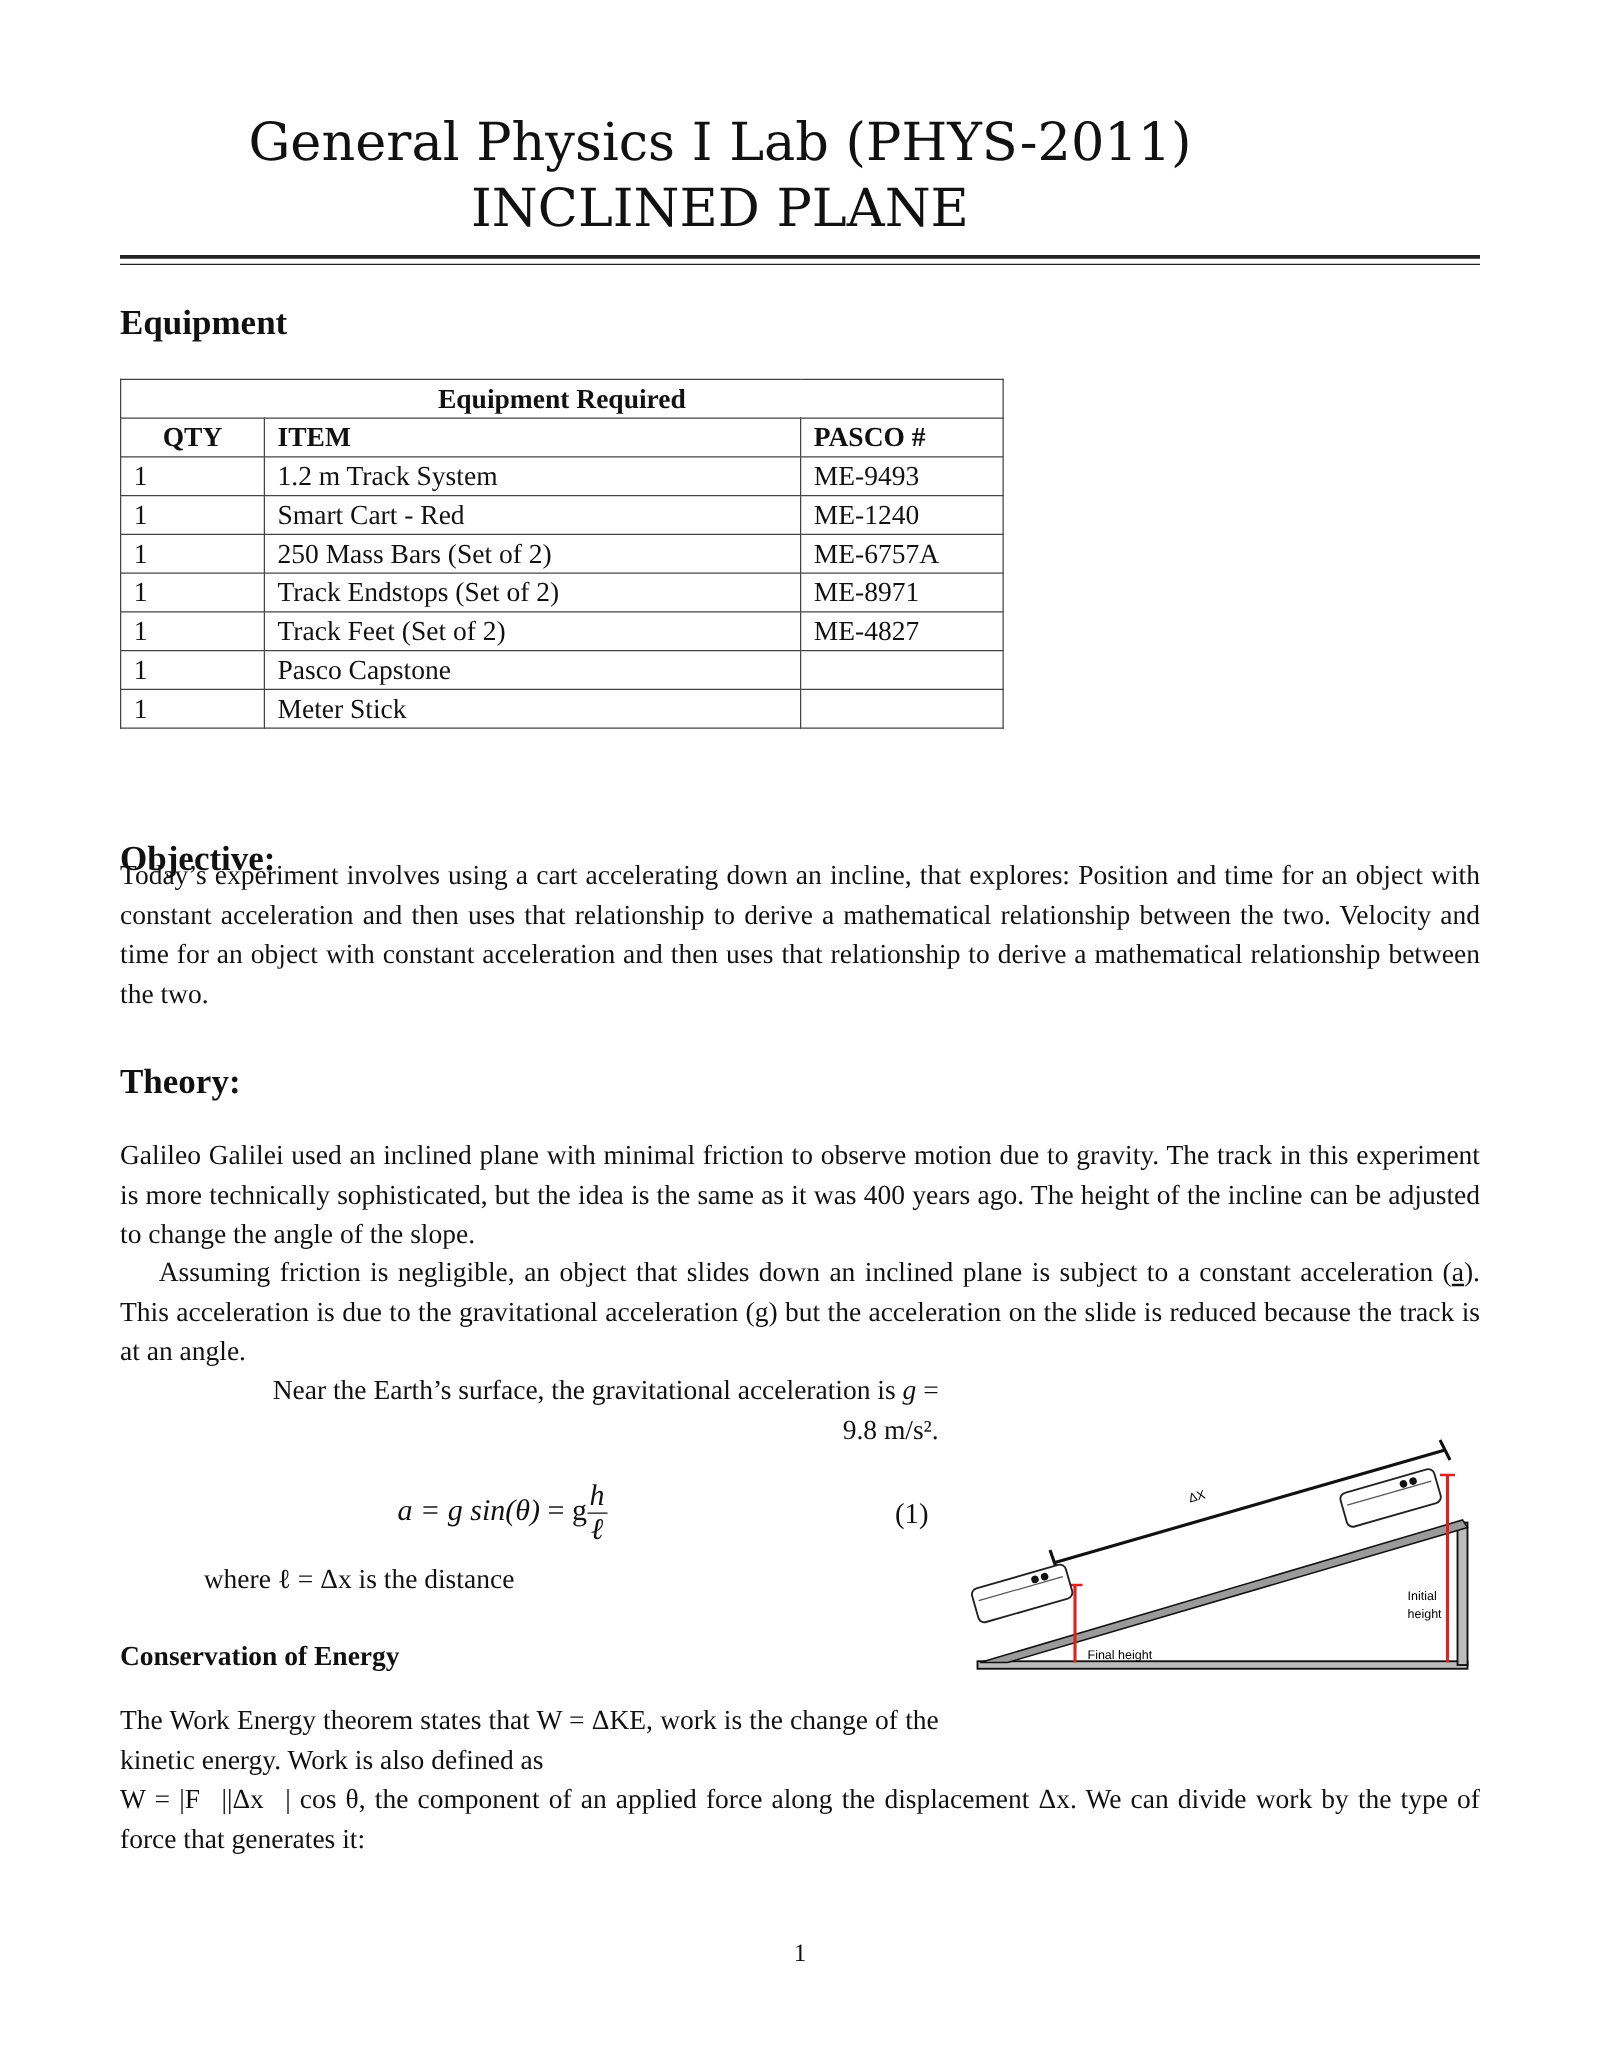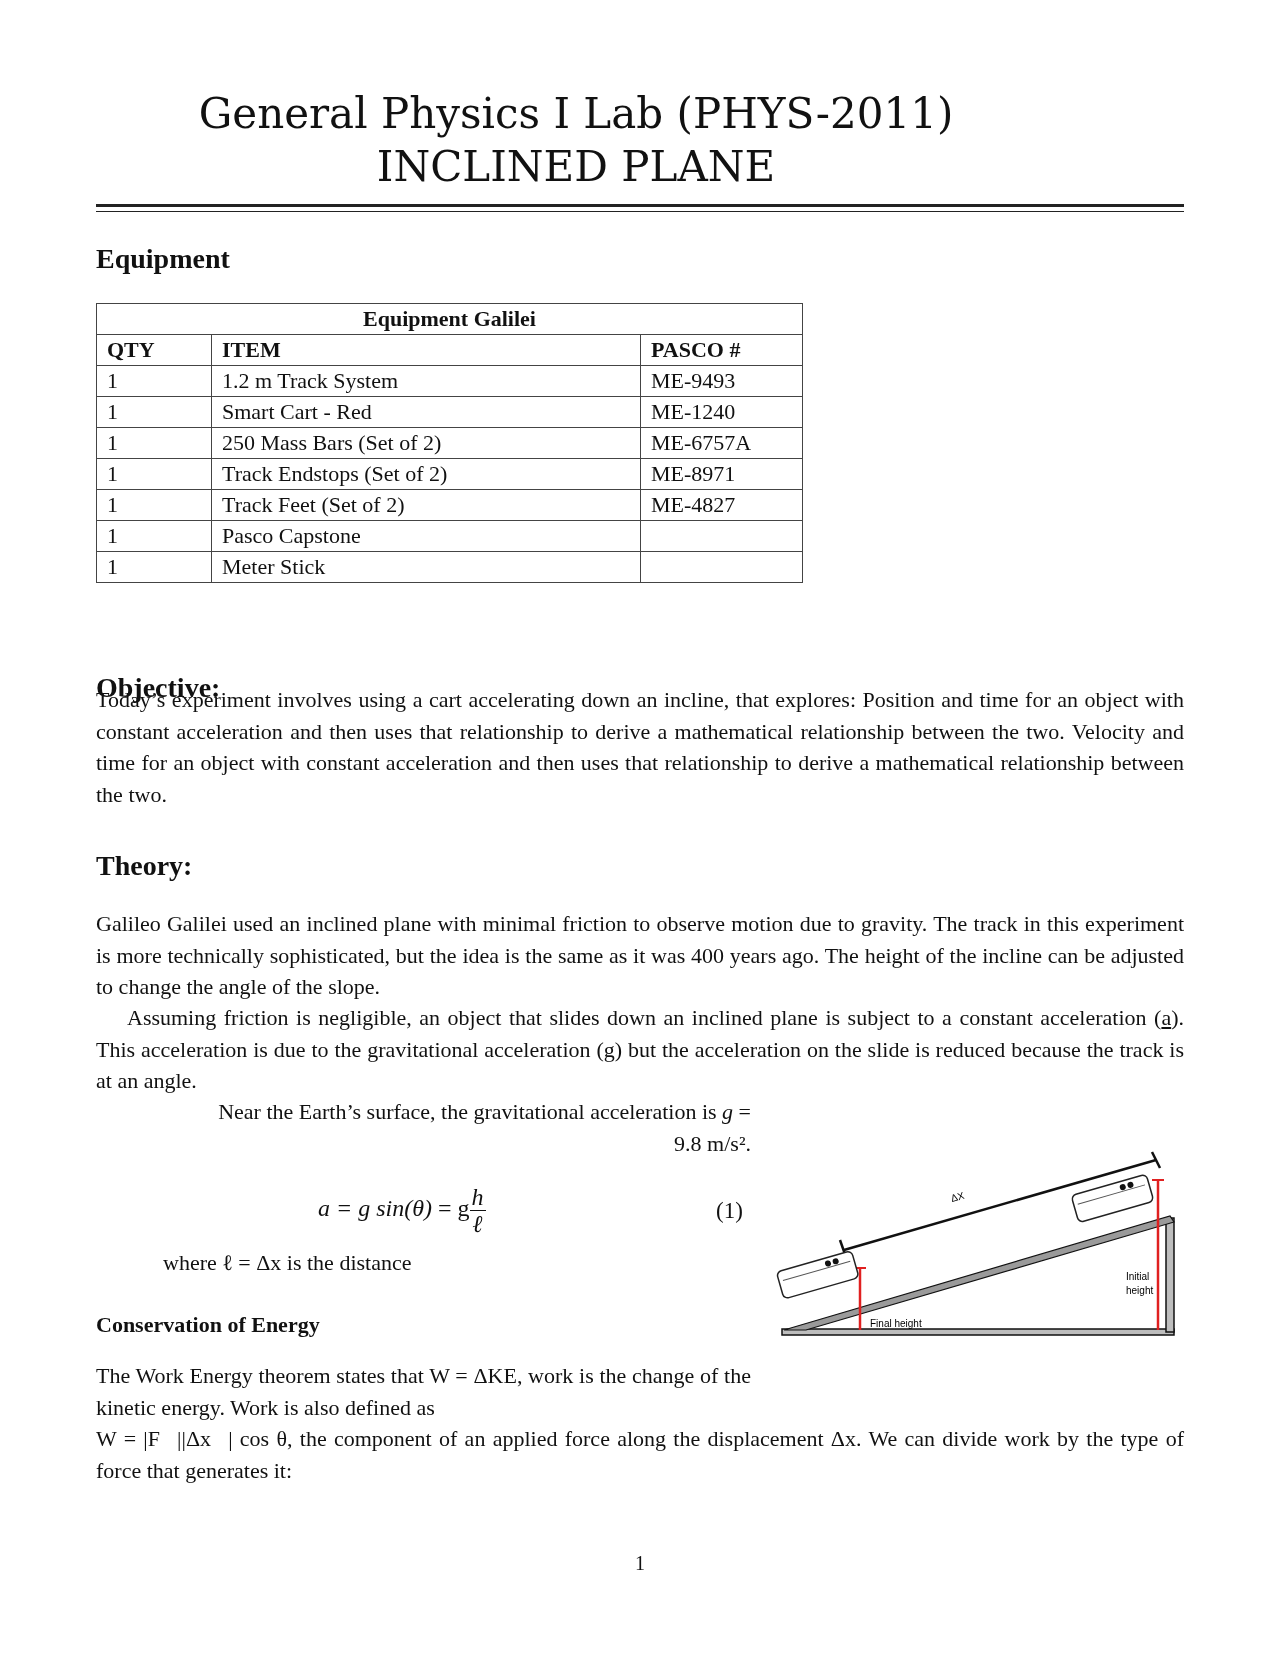--- a/index.html
+++ b/index.html
@@ -11,21 +11,21 @@
   h2.sec { position: absolute; margin: 0; font-size: 28px; font-weight: bold; font-family: "Liberation Serif", serif; }
   h3.sub { position: absolute; margin: 0; font-size: 22px; font-weight: bold; font-family: "Liberation Serif", serif; }
   .para { position: absolute; left: 96px; width: 1088px; font-size: 22px; line-height: 31.5px;
           text-align: justify; font-family: "Liberation Serif", serif; }
   .para.narrow { width: 655px; }
   table.equip { position: absolute; left: 96px; top: 303px; width: 707px; border-collapse: collapse;
                 font-family: "Liberation Serif", serif; font-size: 22px; }
   table.equip td, table.equip th { border: 1.5px solid #444; padding: 0 10px; height: 30px; line-height: 30px; text-align: left; font-weight: normal; }
   table.equip th.caption { text-align: center; font-weight: bold; }
   table.equip th.hdr { font-weight: bold; }
-  table.equip th.hdr.qty { text-align: left; }
+  table.equip th.hdr.qty { text-align: center; }
   .col-qty { width: 94px; }
   .col-item { width: 408px; }
   .eq { position: absolute; font-family: "Liberation Serif", serif; font-size: 24px; font-style: italic; }
   .eqnum { position: absolute; font-family: "Liberation Serif", serif; font-size: 23px; }
   .frac { display: inline-block; vertical-align: middle; text-align: center; }
   .frac span { display: block; line-height: 26px; }
   .frac .num { border-bottom: 1.2px solid #111; padding: 0 2px; }
   .pagenum { left: 0; width: 1280px; text-align: center; font-size: 20px; top: 1552px; font-family: "Liberation Serif", serif; }
   .u { text-decoration: underline; }
   i.m { font-style: italic; }
@@ -35,21 +35,21 @@
 
 <div class="abs title" style="top:88px;">General Physics I Lab (PHYS-2011)</div>
 <div class="abs title" style="top:141px;">INCLINED PLANE</div>
 <div class="abs rule-double" style="top:204px;"></div>
 
 <h2 class="sec" style="left:96px; top:243px;">Equipment</h2>
 
 <table class="equip">
   <tbody>
       <tr>
-    <th class="caption" colspan="3">Equipment Galilei</th>
+    <th class="caption" colspan="3">Equipment Required</th>
   </tr>
   <tr>
     <th class="hdr qty col-qty">QTY</th>
     <th class="hdr col-item">ITEM</th>
     <th class="hdr">PASCO #</th>
   </tr>
   <tr>
     <td>1</td>
     <td>1.2 m Track System</td>
     <td>ME-9493</td>

